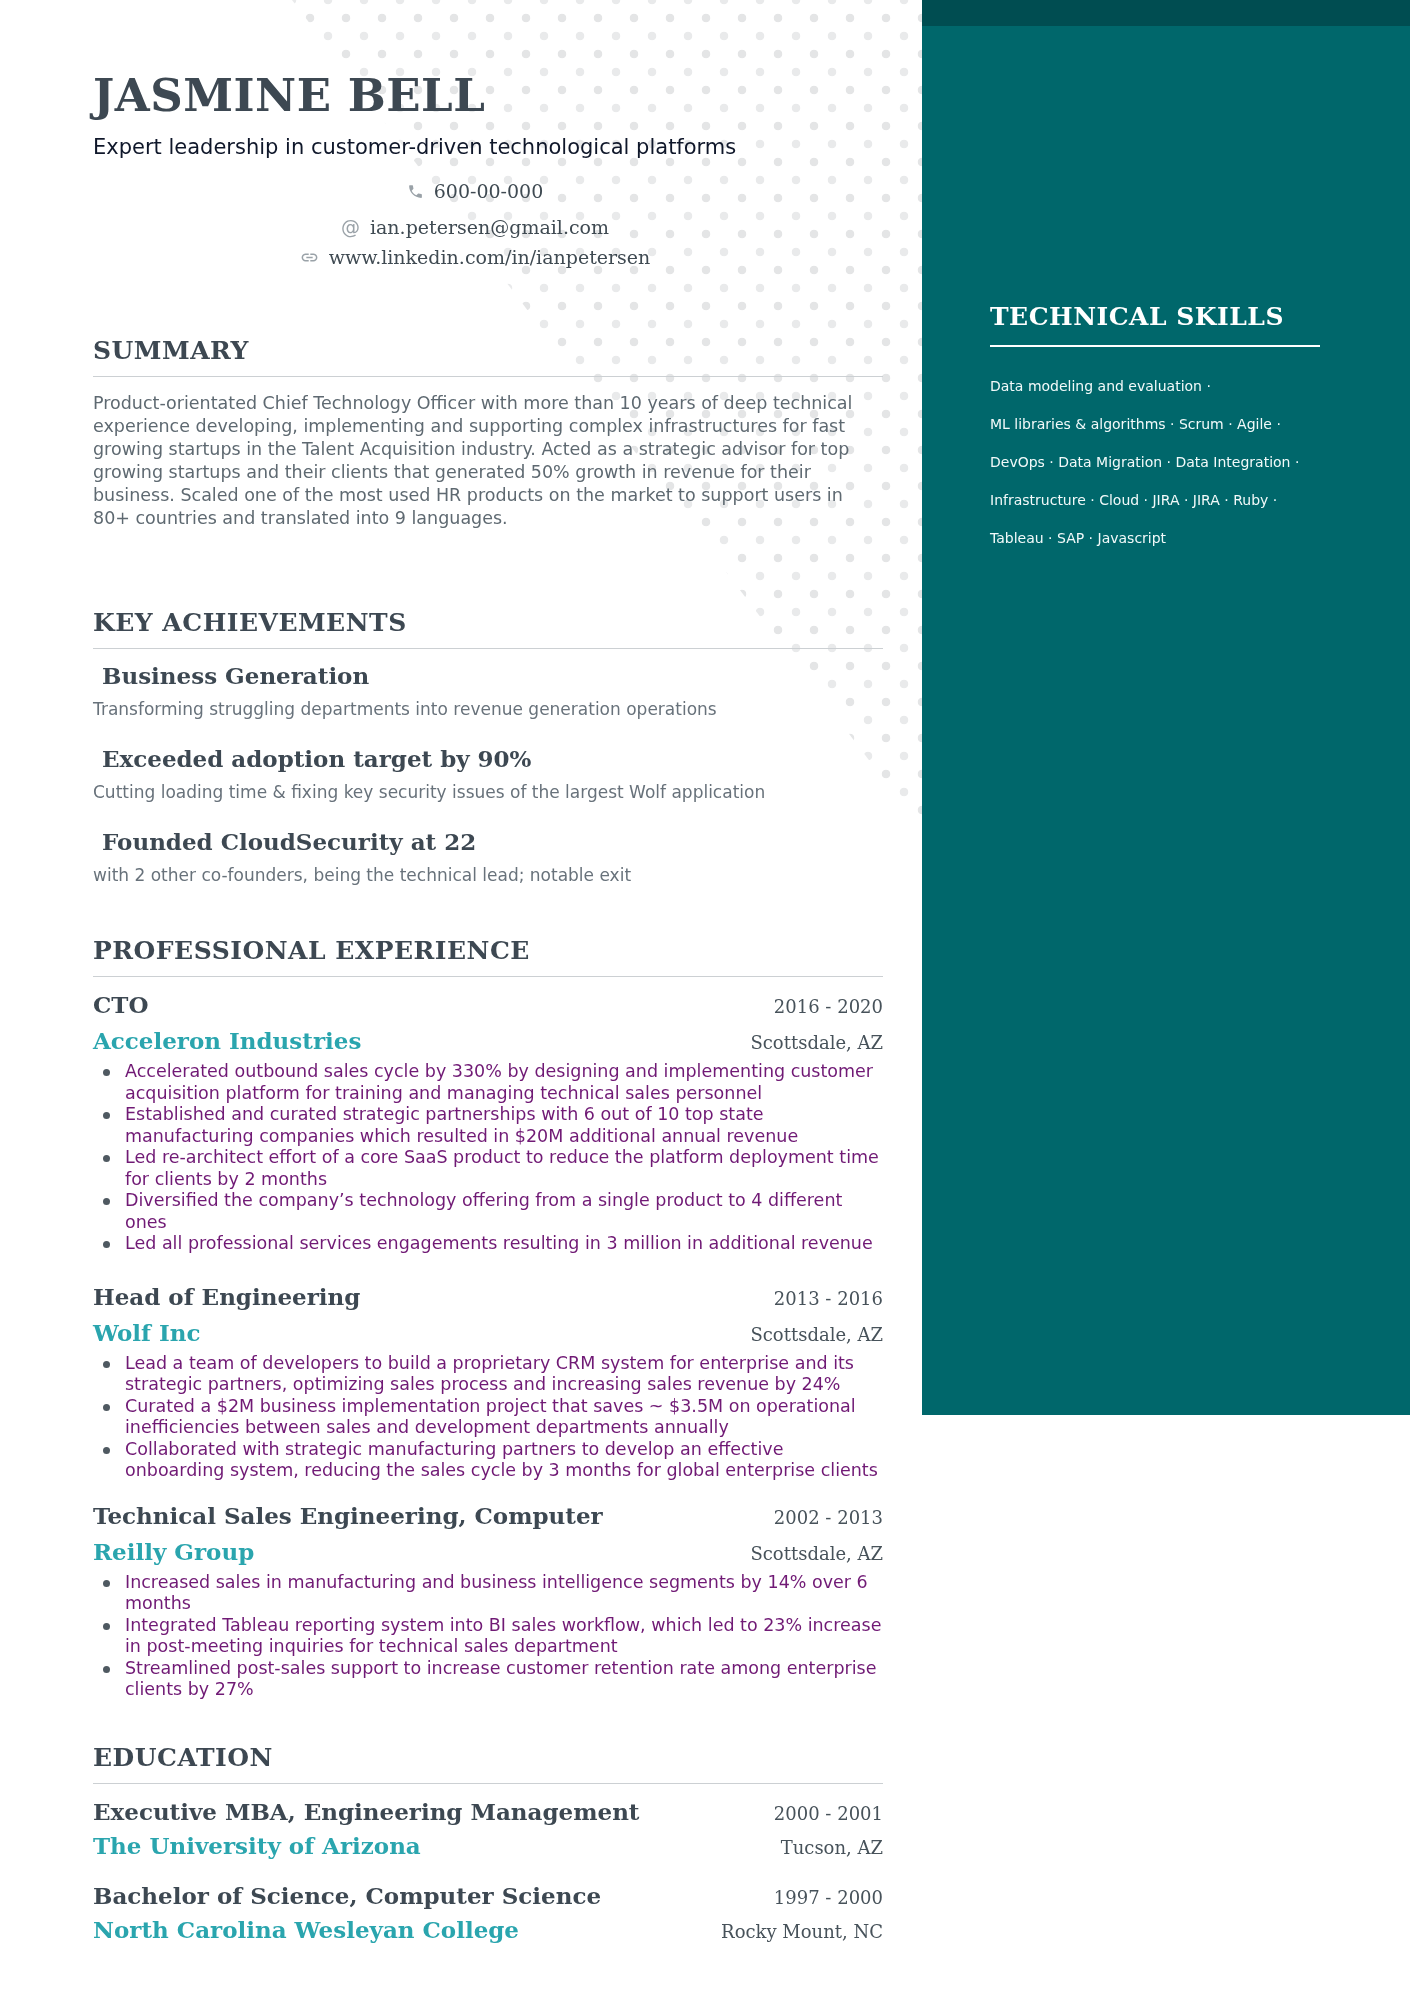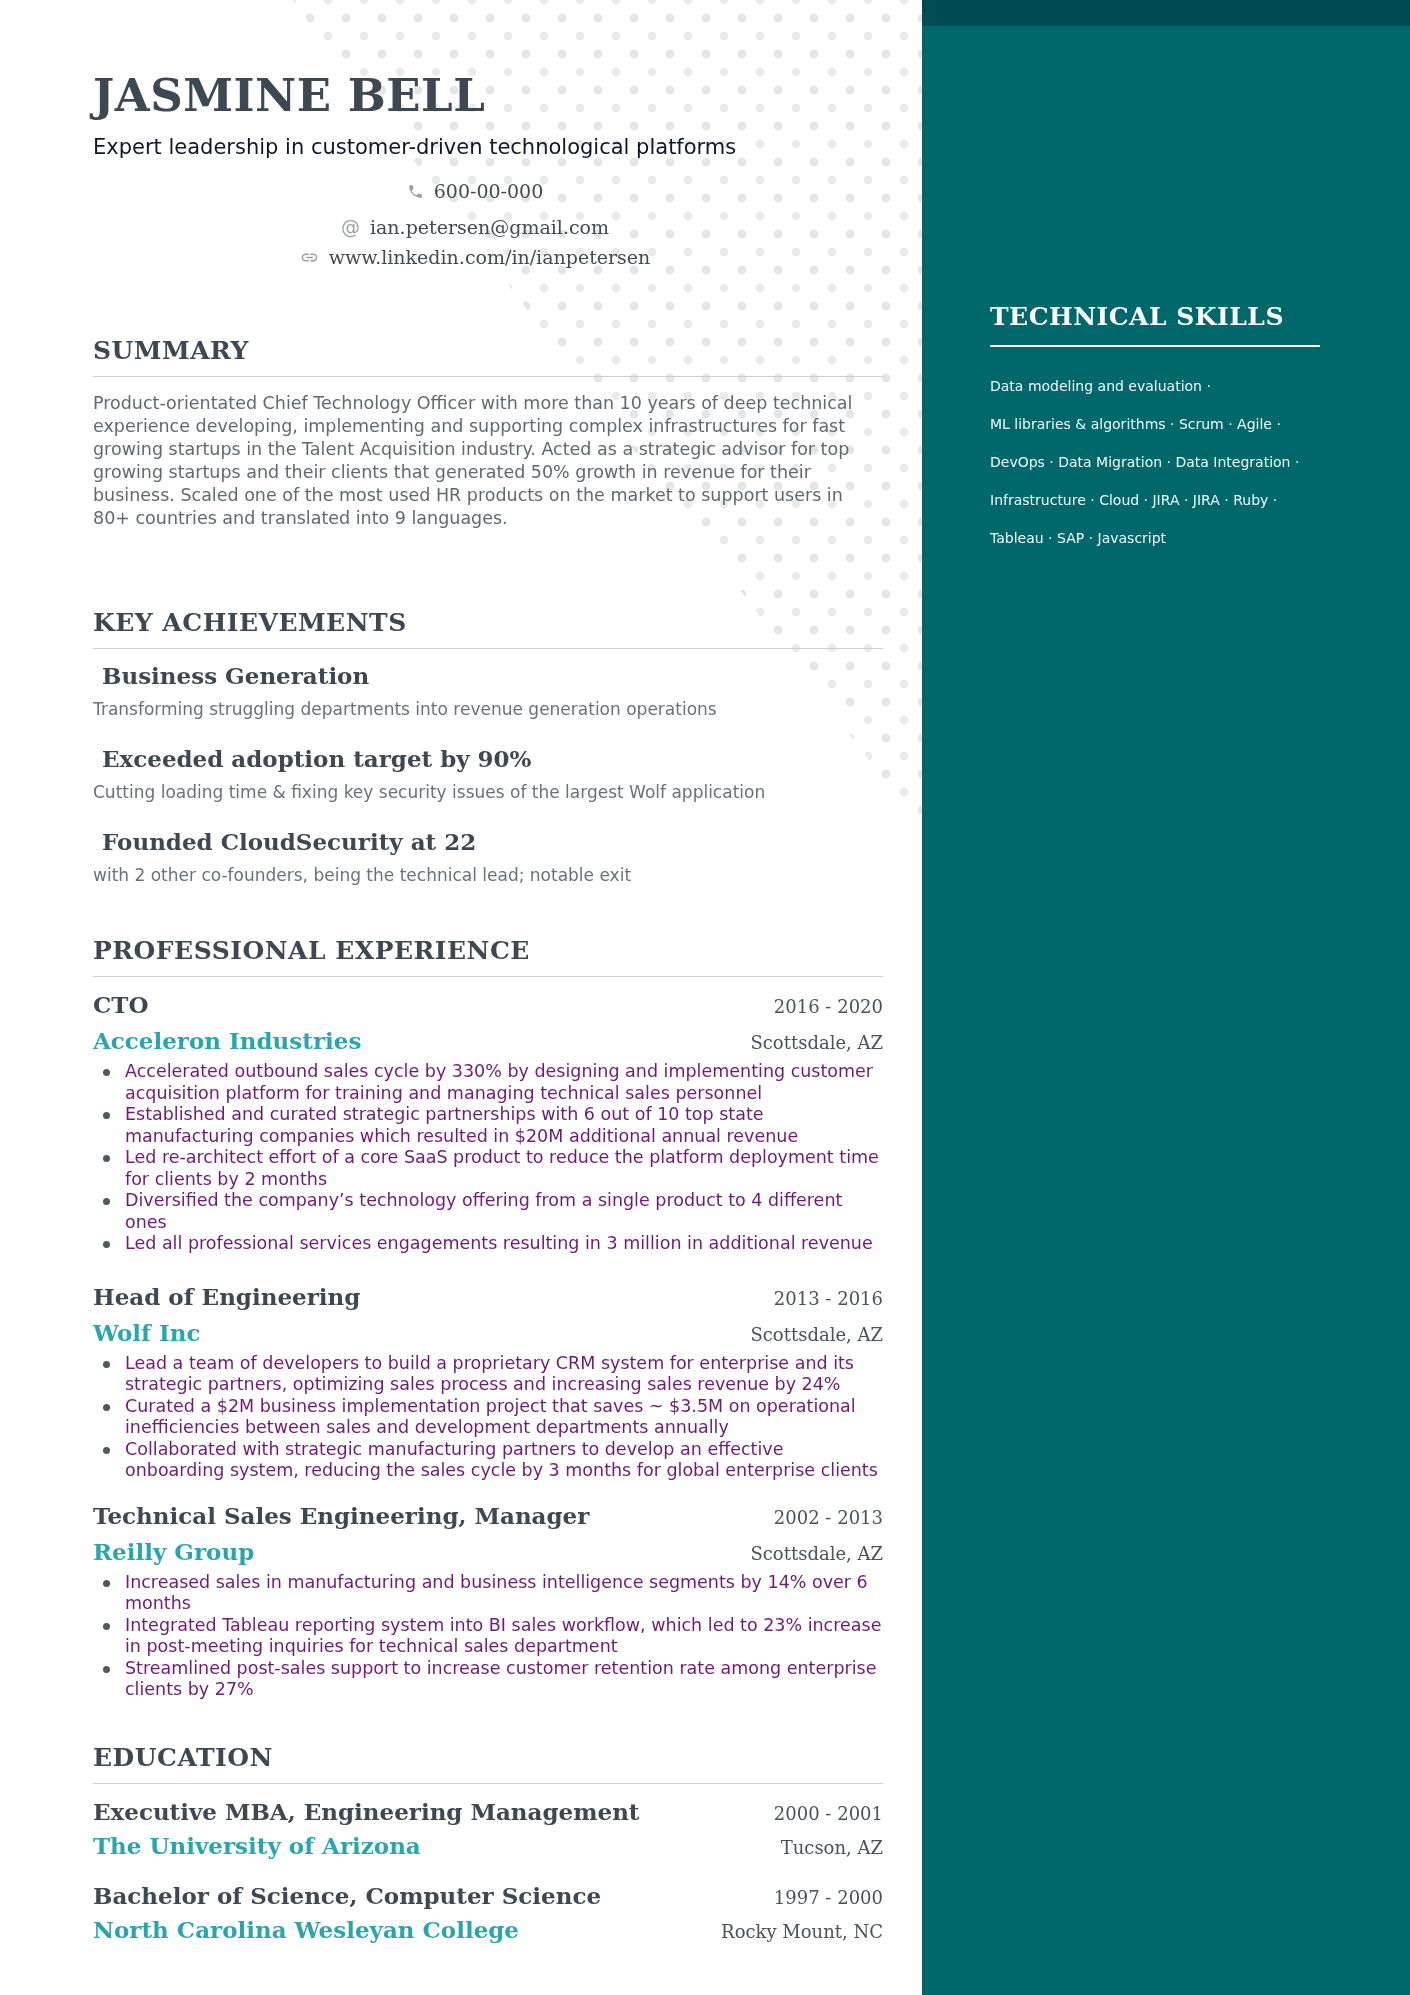--- a/index.html
+++ b/index.html
@@ -12,21 +12,21 @@
     position:absolute; top:0; left:292px; width:630px; height:830px;
     clip-path:polygon(0 0, 100% 0, 100% 100%);
     background-image:
       radial-gradient(circle, #e4e5e6 4px, transparent 4.6px),
       radial-gradient(circle, #e9eaeb 4px, transparent 4.6px);
     background-size:36px 36px, 36px 36px;
     background-position:0 0, 18px 18px;
   }
 
   
-  .sidebar { position:absolute; top:0; right:0; width:488px; height:1995px; background:#00676b; }
+  .sidebar { position:absolute; top:0; right:0; width:488px; height:1415px; background:#00676b; }
   .sidebar-strip { width:100%; height:26px; background:#004d51; }
   .sidebar-content { padding:276px 72px 0 68px; }
   .sidebar h2 {
     font-family:"DejaVu Serif", serif; font-size:25px; font-weight:600;
     color:#ffffff; letter-spacing:0.5px;
   }
   .sidebar .rule { border-top:2px solid #ffffff; width:330px; margin-top:14px; }
   .skills { margin-top:20px; }
   .skill-line { color:#f2fafa; font-size:14px; line-height:38px; white-space:nowrap; }
 
@@ -195,21 +195,21 @@
         <ul class="bullets">
 
         <li>Lead a team of developers to build a proprietary CRM system for enterprise and its strategic partners, optimizing sales process and increasing sales revenue by 24%</li>
             <li>Curated a $2M business implementation project that saves ~ $3.5M on operational inefficiencies between sales and development departments annually</li>
             <li>Collaborated with strategic manufacturing partners to develop an effective onboarding system, reducing the sales cycle by 3 months for global enterprise clients</li>
           </ul>
       </div>
 
       <div style="margin-top:20px">
         <div class="row">
-          <div class="job-title">Technical Sales Engineering, Manager</div>
+          <div class="job-title">Technical Sales Engineering, Computer</div>
           <div class="dates">2002 - 2013</div>
         </div>
         <div class="row" style="margin-top:8px">
           <div class="company">Reilly Group</div>
           <div class="loc">Scottsdale, AZ</div>
         </div>
         <ul class="bullets">
 
         <li>Increased sales in manufacturing and business intelligence segments by 14% over 6 months</li>
             <li>Integrated Tableau reporting system into BI sales workflow, which led to 23% increase in post-meeting inquiries for technical sales department</li>

